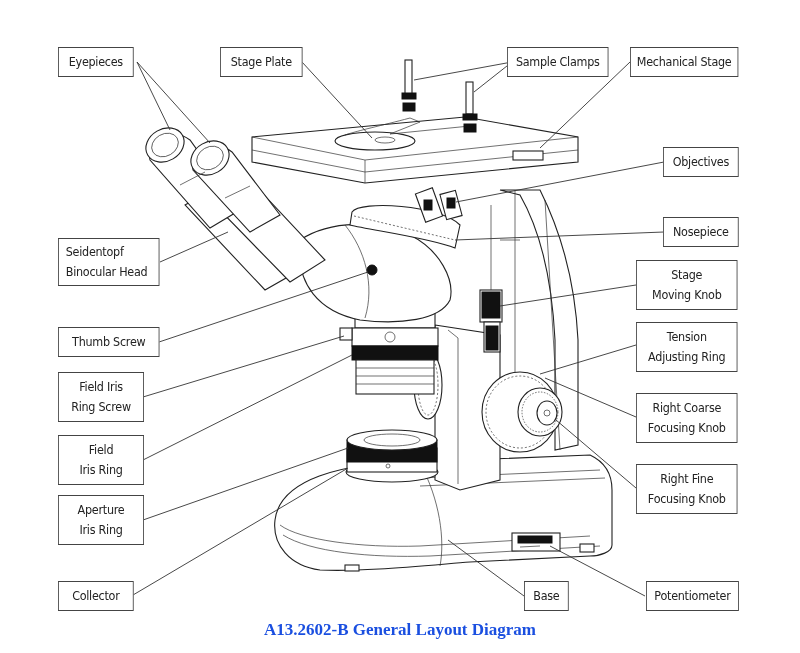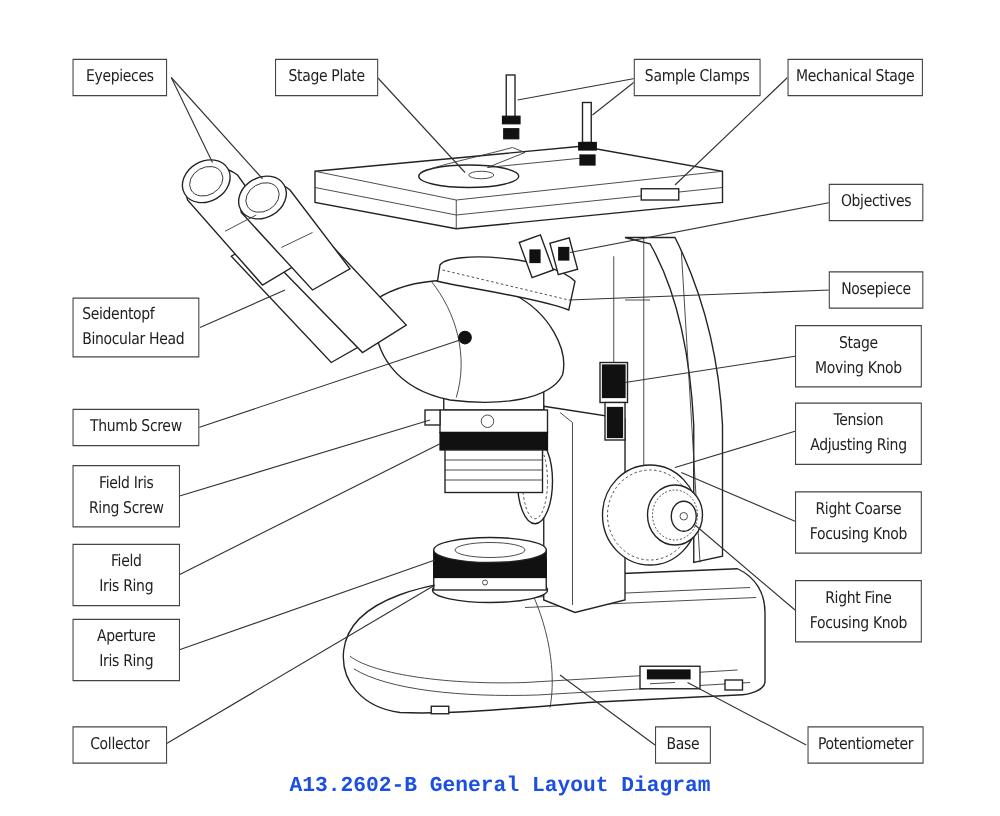--- a/index.html
+++ b/index.html
@@ -6,21 +6,21 @@
   body { width: 800px; height: 653px; position: relative; overflow: hidden;
          font-family: "DejaVu Sans Mono", monospace; }
   #art { position: absolute; left: 0; top: 0; width: 800px; height: 653px; }
   .lbl { position: absolute; border: 1px solid #444; background: #fff;
          font-family: "DejaVu Sans", sans-serif; font-size: 13px; color: #222;
          text-align: center; line-height: 20px; box-sizing: border-box;
          display: flex; flex-direction: column; justify-content: center; align-items: center;
          letter-spacing: -0.3px; transform: scaleX(0.86); transform-origin: left center; }
   .lbl span { display: block; white-space: nowrap; }
   .caption { position: absolute; left: 0; width: 800px; top: 620px; text-align: center;
-             font-family: Liberation Mono, monospace; font-weight: bold; font-size: 17px;
+             font-family: Liberation Serif, serif; font-weight: bold; font-size: 17px;
              color: #1a4fe0; }
   svg .ln { stroke: #333; stroke-width: 0.9; fill: none; }
   svg .body { stroke: #222; stroke-width: 1.1; fill: #fff; }
   svg .thin { stroke: #333; stroke-width: 0.7; fill: none; }
   svg .dark { fill: #111; stroke: #111; }
 </style>
 </head>
 <body>
 
 <svg id="art" viewBox="0 0 800 653" xmlns="http://www.w3.org/2000/svg">

